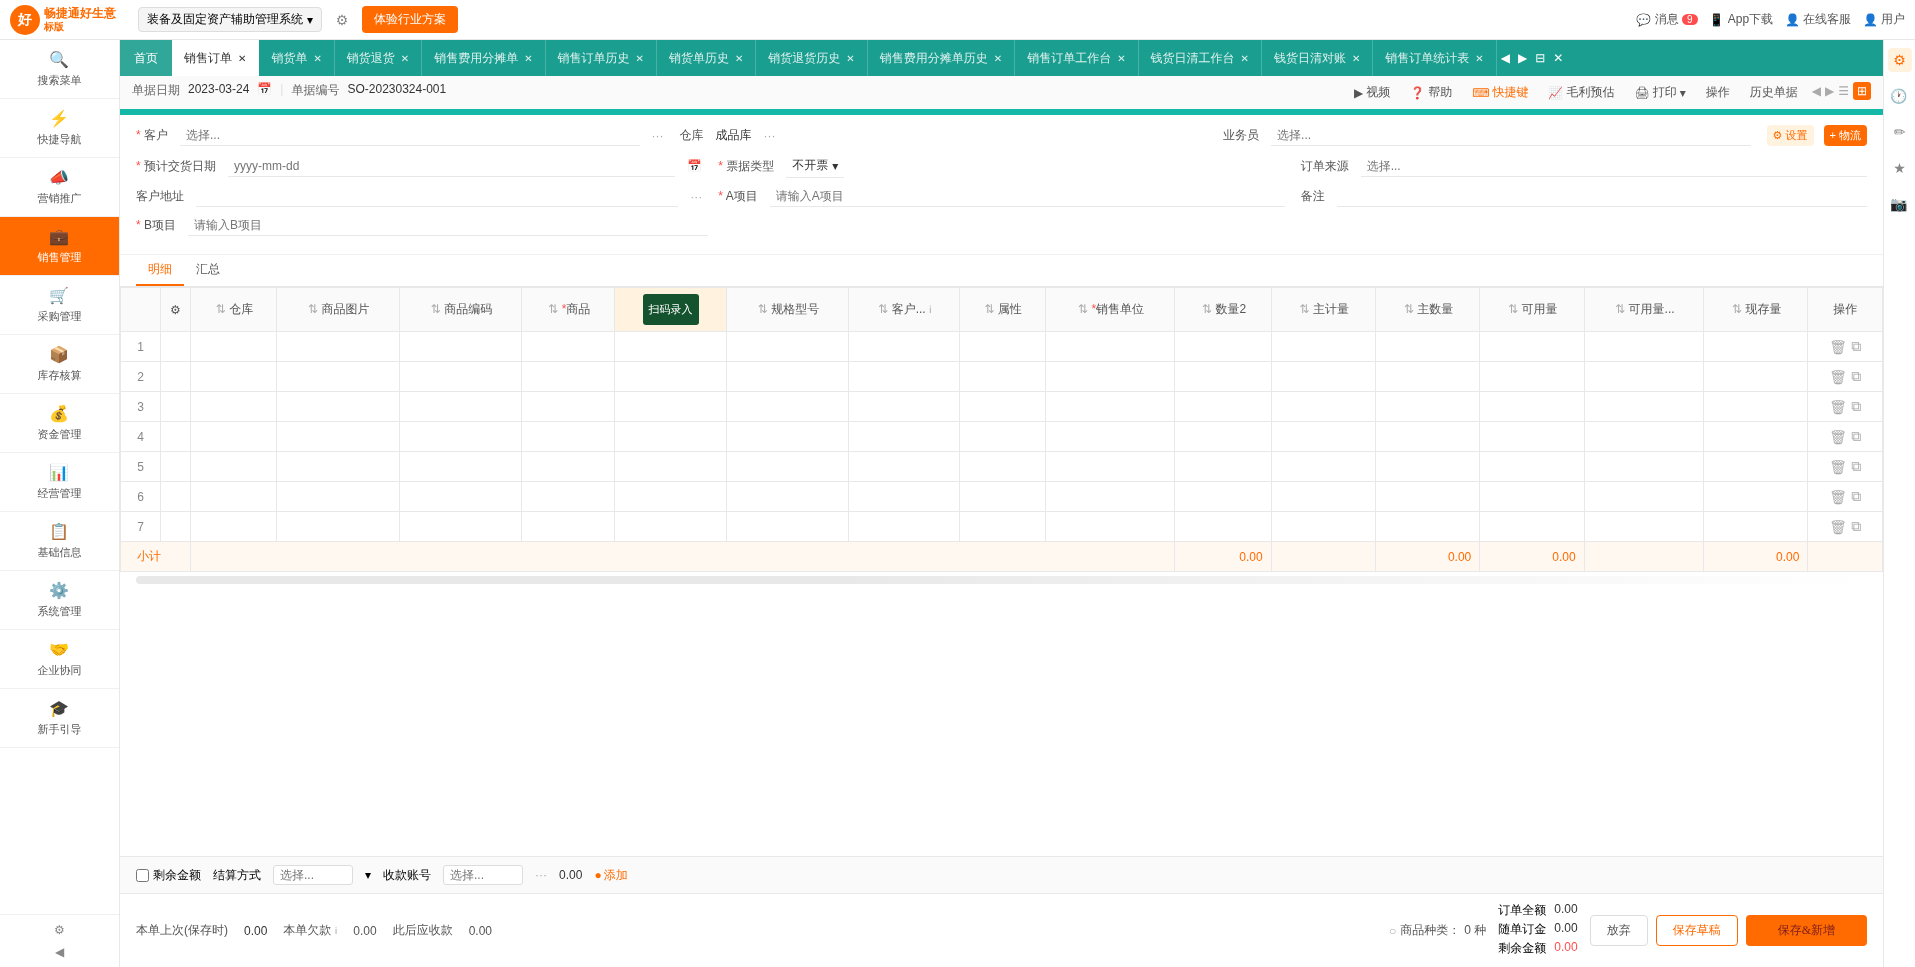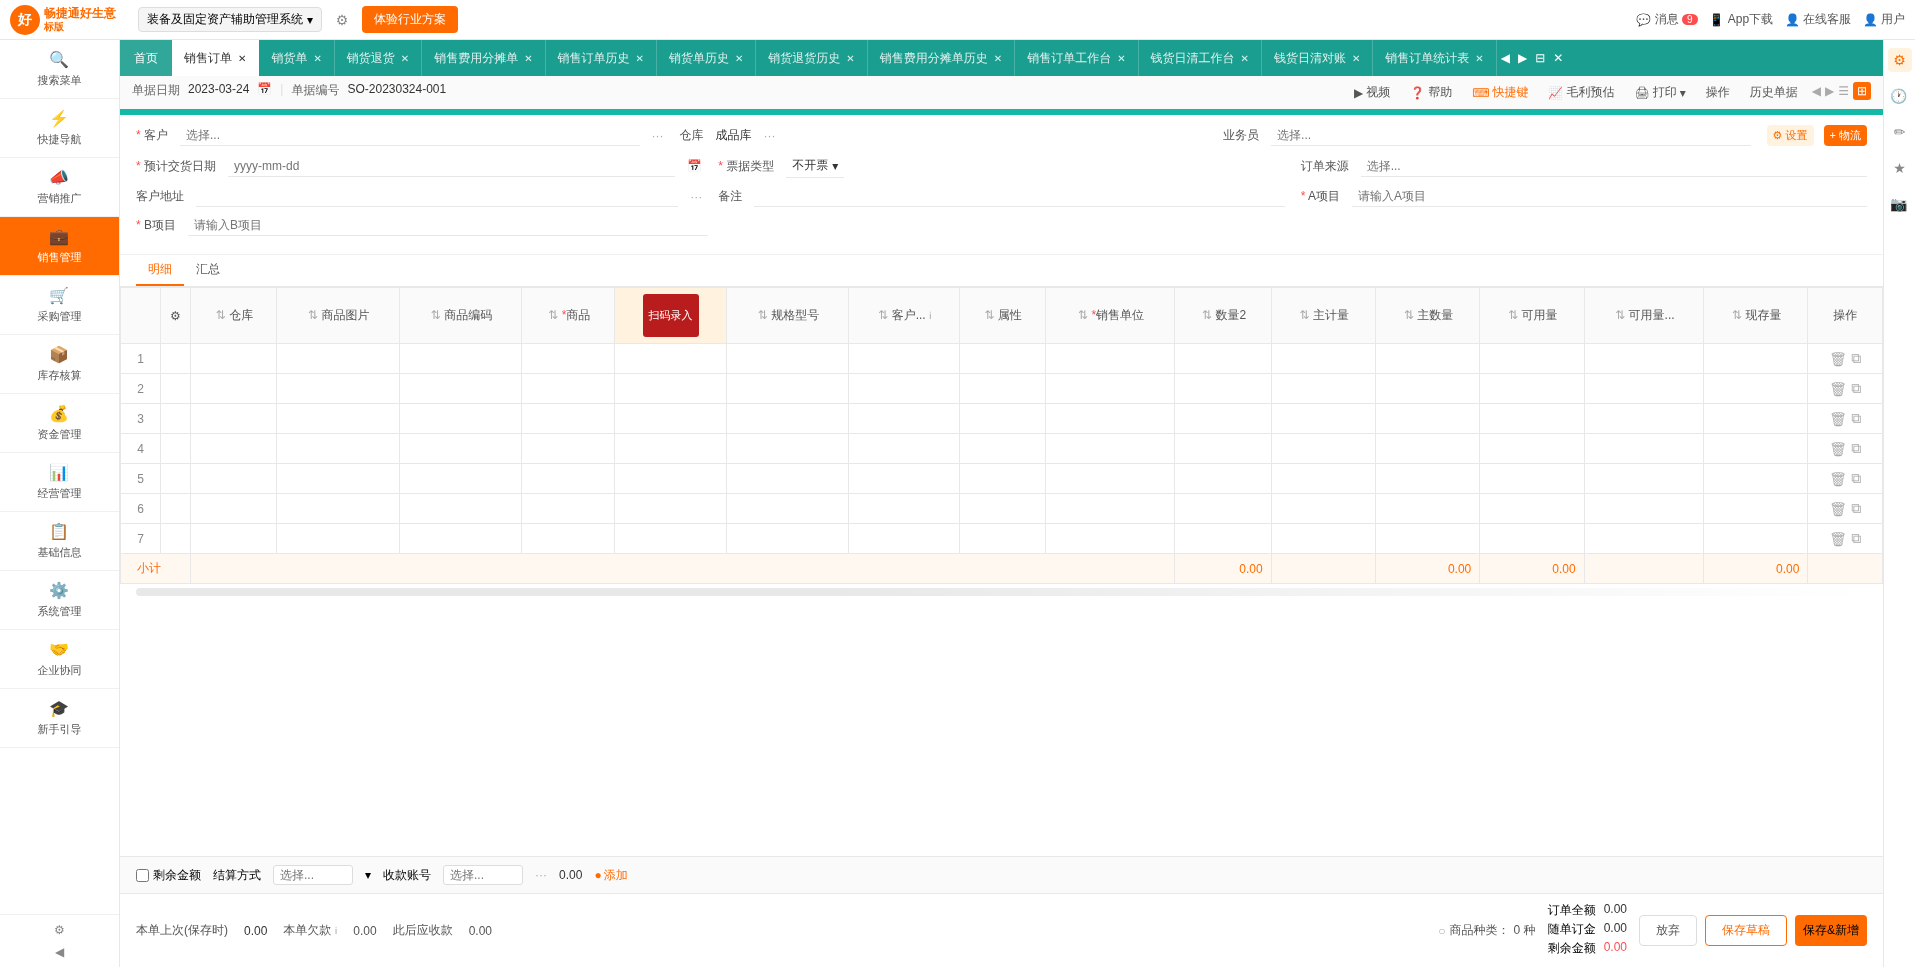--- a/index.html
+++ b/index.html
@@ -75,40 +75,40 @@
     .table-header th { background: #fafafa; border: 1px solid #e8e8e8; padding: 6px 8px; color: #555; white-space: nowrap; font-weight: normal; position: sticky; top: 0; z-index: 2; }
     .table-header th.highlight { background: #fff3e0; }
     .table-header th .sort-icon { color: #aaa; margin-left: 2px; }
     .table-header th .required { color: #ff4d4f; }
     table td { border: 1px solid #e8e8e8; padding: 6px 8px; color: #333; }
     .row-num { text-align: center; color: #888; width: 40px; }
     .action-col { display: flex; gap: 4px; align-items: center; justify-content: center; }
     .action-btn { cursor: pointer; color: #aaa; font-size: 14px; }
     .subtotal-row td { background: #fff8f0; font-weight: 500; }
     .subtotal-row td.total-val { color: #ff6b00; text-align: right; }
-    .scan-btn { background: #b91c1c; color: white; border: none; border-radius: 3px; padding: 14px 6px; cursor: pointer; font-size: 11px; }
+    .scan-btn { background: #14532d; color: white; border: none; border-radius: 3px; padding: 8px 6px; cursor: pointer; font-size: 11px; }
 
     
     .footer-area { padding: 8px 16px; border-top: 1px solid #e8e8e8; background: #fafafa; }
     .footer-row { display: flex; align-items: center; gap: 12px; }
     .checkbox-item { display: flex; align-items: center; gap: 4px; cursor: pointer; }
     .footer-input { border: 1px solid #ddd; border-radius: 3px; padding: 2px 6px; width: 80px; font-size: 12px; }
     .add-btn { color: #ff6b00; cursor: pointer; font-size: 12px; display: flex; align-items: center; gap: 2px; }
 
     
     .bottom-bar { display: flex; align-items: center; justify-content: space-between; padding: 8px 16px; border-top: 1px solid #e8e8e8; background: #fff; }
     .bottom-info { display: flex; gap: 16px; align-items: center; font-size: 12px; color: #555; }
     .bottom-right { display: flex; align-items: center; gap: 12px; }
     .summary-block { text-align: right; font-size: 12px; }
     .summary-item { display: flex; justify-content: center; gap: 8px; margin-bottom: 2px; }
     .summary-item .val { color: #333; }
     .action-buttons { display: flex; gap: 8px; }
     .btn-discard { border: 1px solid #ddd; background: white; padding: 6px 16px; border-radius: 4px; cursor: pointer; font-size: 12px; color: #555; }
     .btn-save-draft { border: 1px solid #ff6b00; background: white; color: #ff6b00; padding: 6px 16px; border-radius: 4px; cursor: pointer; font-size: 12px; }
-    .btn-save-new { background: #ff6b00; color: #000000; padding: 6px 8px; border-radius: 4px; border: none; cursor: pointer; font-size: 12px; }
+    .btn-save-new { background: #ff6b00; color: #7f1d1d; padding: 6px 32px; border-radius: 4px; border: none; cursor: pointer; font-size: 12px; font-family: Liberation Serif, serif; }
 
     
     .right-panel { width: 32px; background: #fff; border-left: 1px solid #e8e8e8; display: flex; flex-direction: column; align-items: center; padding: 8px 0; gap: 12px; }
     .right-panel-icon { width: 24px; height: 24px; display: flex; align-items: center; justify-content: center; cursor: pointer; color: #888; font-size: 14px; border-radius: 4px; }
     .right-panel-icon.active { background: #fff3e0; color: #ff6b00; }
 
     
     .scroll-hint { height: 8px; background: linear-gradient(to right, #e8e8e8 40%, transparent); margin: 4px 16px; border-radius: 4px; }
 
     .gear-icon-settings { background: #fff3e0; border-radius: 4px; padding: 3px 6px; color: #ff6b00; cursor: pointer; font-size: 11px; }
@@ -357,26 +357,26 @@
           </div>
         </div>
 
         <div class="form-row">
           <div class="form-field" style="flex:2;">
             <label>客户地址</label>
             <input class="form-input" type="text" style="flex: 1 1 0%;">
             <span class="dots">···</span>
           </div>
           <div class="form-field" style="flex:2;">
+            <label><span class="required">*</span> <span>A项目</span></label>
+            <input class="form-input placeholder" type="text" style="flex: 1 1 0%;" placeholder="请输入A项目">
+          </div>
+          <div class="form-field" style="flex:2;">
             <label>备注</label>
             <input class="form-input" type="text" style="flex: 1 1 0%;">
-          </div>
-          <div class="form-field" style="flex:2;">
-            <label><span class="required">*</span> <span>A项目</span></label>
-            <input class="form-input placeholder" type="text" style="flex: 1 1 0%;" placeholder="请输入A项目">
           </div>
         </div>
 
         <div class="form-row">
           <div class="form-field" style="flex:2;">
             <label><span class="required">*</span> <span>B项目</span></label>
             <input class="form-input placeholder" type="text" style="flex: 1 1 0%;" placeholder="请输入B项目">
           </div>
           <div style="flex:4;"></div>
         </div>

